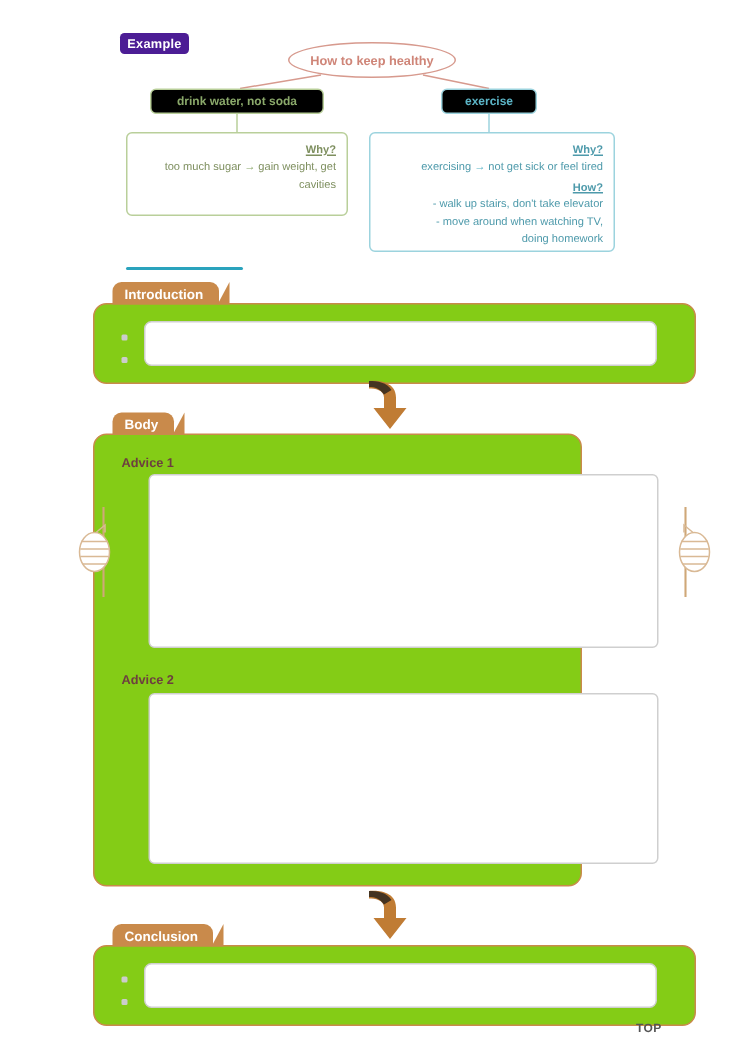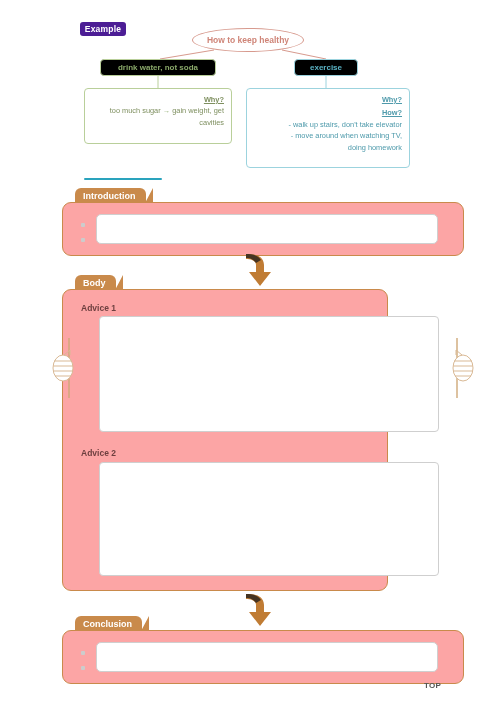--- a/index.html
+++ b/index.html
@@ -81,21 +81,21 @@
     position: absolute; left: 84px; top: 178px;
     width: 78px; height: 2.2px;
     background: #2aa3bd; border-radius: 2px;
   }
 
   
   .section {
     position: absolute;
     border: 1.4px solid #c98a4b;
     border-radius: 9px;
-    background: #fca5a5;
+    background: #84cc16;
   }
   .section-tab {
     position: absolute;
     left: 12px;
     height: 15px;
     background: #c98a4b;
     border-radius: 6px 6px 0 0;
     color: #ffffff;
     font-size: 9px; font-weight: bold;
     display: flex; align-items: center;
@@ -206,20 +206,25 @@
     <span class="detail-line">
       <span>too much sugar</span>
       <span class="arrow-g">→</span>
       <span>gain weight, get</span>
     </span>
     <span class="detail-line">cavities</span>
   </div>
 
   <div class="detail-box detail-teal">
     <span class="q-label">Why?</span>
+    <span class="detail-line">
+      <span>exercising</span>
+      <span class="arrow-t">→</span>
+      <span>not get sick or feel tired</span>
+    </span>
     <span class="spacer-sm"></span>
     <span class="q-label">How?</span>
     <span class="detail-line">- walk up stairs, don't take elevator</span>
     <span class="detail-line">- move around when watching TV,</span>
     <span class="detail-line indent">doing homework</span>
   </div>
 
   <div class="teal-rule"></div>
 </div>
 

